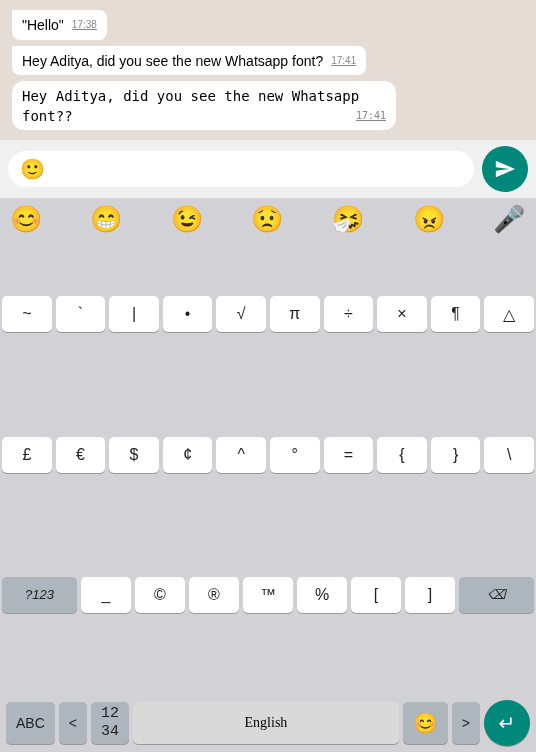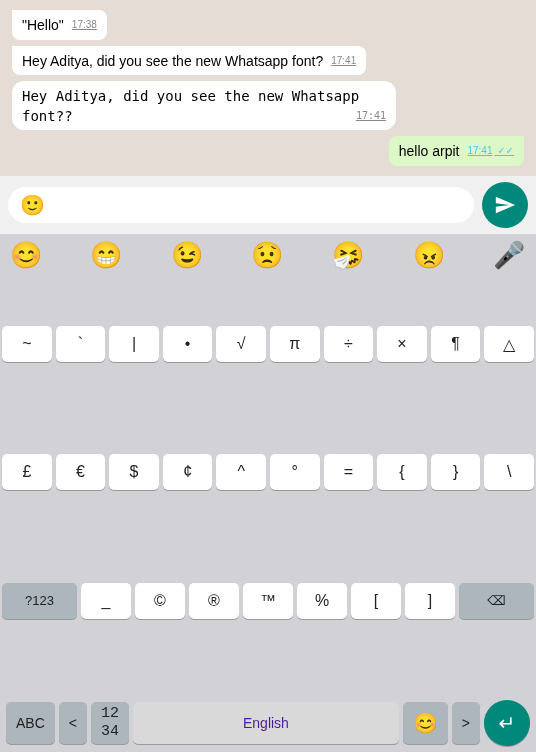--- a/index.html
+++ b/index.html
@@ -176,20 +176,21 @@
       flex: 1;
       height: 36px;
       box-shadow: 0 1px 0 #999;
       user-select: none;
     }
 
     .key.dark {
       background: #adb5bd;
       color: #222;
       font-size: 13px;
+      font-style: italic;
     }
 
     .key.wide {
       flex: 1.5;
     }
 
     .key.backspace {
       background: #adb5bd;
     }
 
@@ -217,40 +218,40 @@
       user-select: none;
       padding: 0 10px;
       flex-shrink: 0;
       margin-top: 28px;
     }
 
     .bottom-key.english-key {
       background: #d9d9d9;
       flex: 1;
       font-size: 14px;
-      color: #4c1d95;
+      color: #000000;
+      font-family: Liberation Serif, serif;
     }
 
     .bottom-key.enter-key {
       background: #00897b;
       color: white;
       width: 46px;
       height: 46px;
       border-radius: 50%;
       padding: 0;
     }
   </style>
 </head>
 <body>
 
 <div class="chat-area">
 <div class="bubble bubble-received">"Hello" <span class="bubble-time">17:38</span></div>
     <div class="bubble bubble-received">Hey Aditya, did you see the new Whatsapp font? <span class="bubble-time">17:41</span></div>
     <div class="bubble bubble-received bubble-monospace">Hey Aditya, did you see the new Whatsapp font?? <span class="bubble-time">17:41</span></div>
-    <div class="bubble bubble-sent">hello arpit <span class="bubble-time bubble-time-sent">17:41<span class="ticks"> ✓✓</span></span></div>
   </div>
 
 <div class="input-bar">
   <div class="input-field-wrap">
     <span class="emoji-icon">🙂</span>
     <span class="input-text"></span>
   </div>
   <div class="send-btn">
     <svg viewBox="0 0 24 24">
       <path d="M2 21l21-9L2 3v7l15 2-15 2z"></path>

